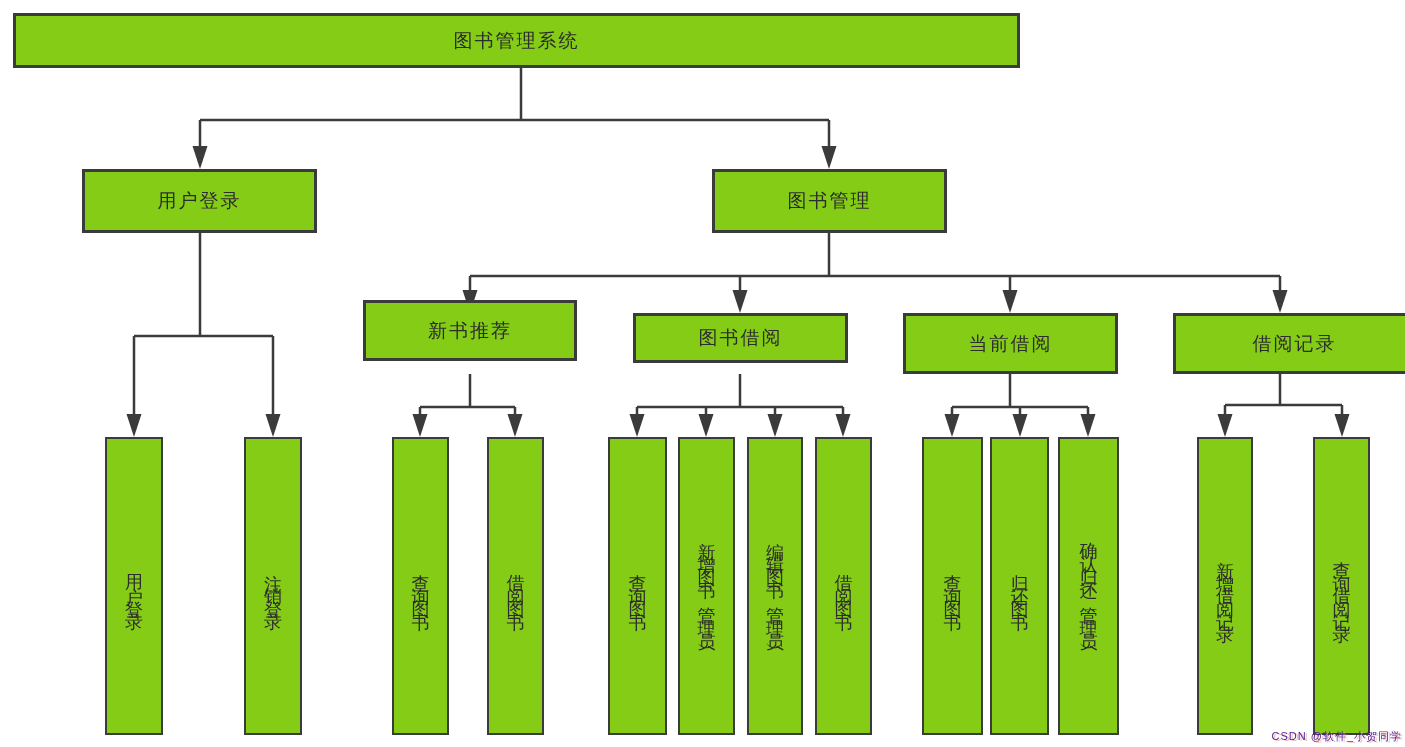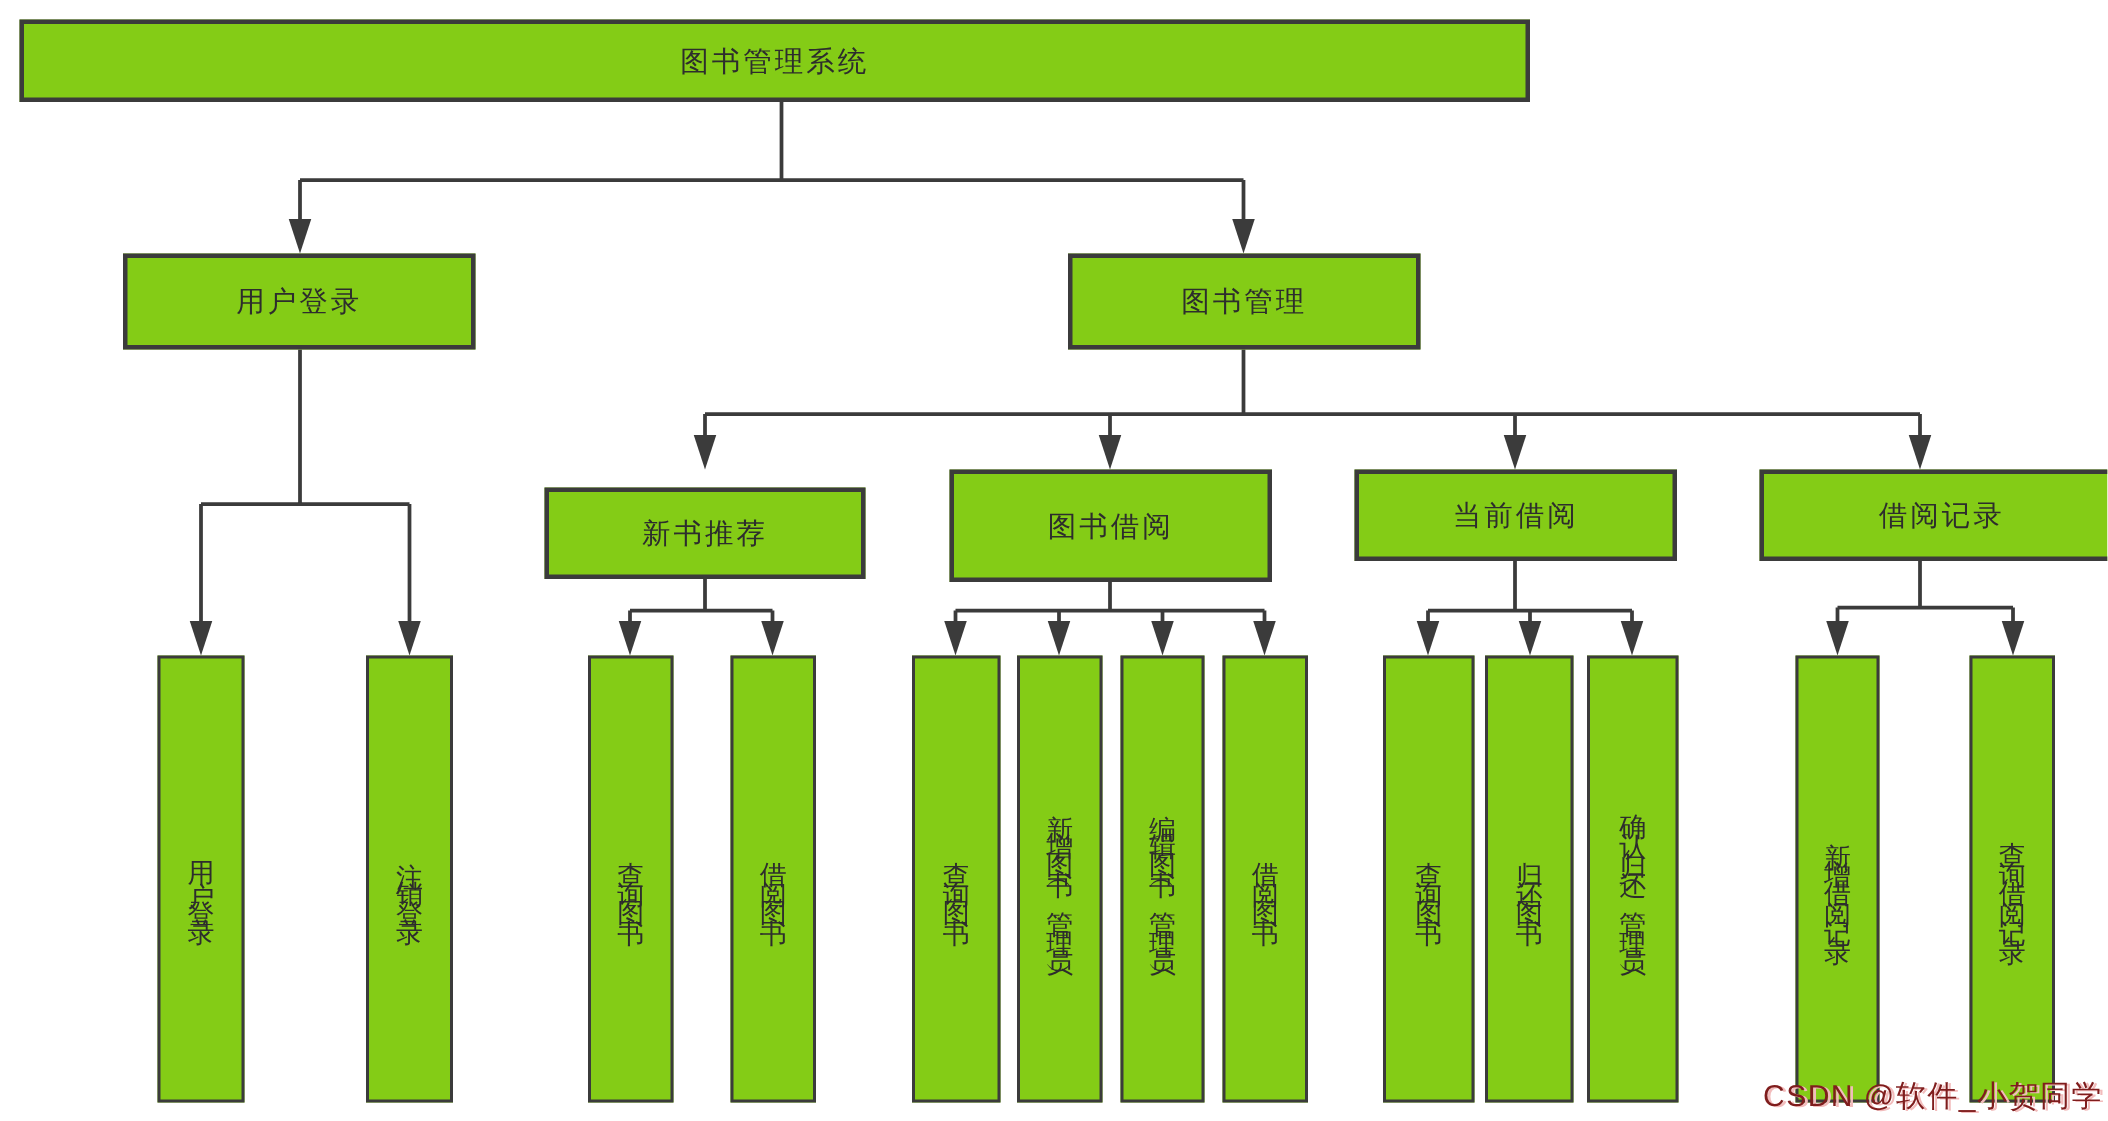--- a/index.html
+++ b/index.html
@@ -45,22 +45,22 @@
     font-size: 18px;
     letter-spacing: 13px;
     line-height: 1;
     white-space: nowrap;
   }
   .node.root { border-width: 3px; }
   #watermark {
     position: absolute;
     right: 3px;
     bottom: 3px;
-    font-size: 20px;
-    color: #7f1d1d;
+    font-size: 11px;
+    color: #4c1d95;
     text-shadow: 2px 1px 0 #f2bcbc;
     letter-spacing: 1px;
     white-space: nowrap;
     z-index: 5;
   }
 </style>
 </head>
 <body>
 
 <div id="canvas">
@@ -119,24 +119,24 @@
     <span class="lbl">图书管理系统</span>
   </div>
 
   <div class="node h" style="left:82px; top:169px; width:235px; height:64px;">
     <span class="lbl">用户登录</span>
   </div>
   <div class="node h" style="left:712px; top:169px; width:235px; height:64px;">
     <span class="lbl">图书管理</span>
   </div>
 
-  <div class="node h" style="left:363px; top:325px; width:214px; height:61px;">
+  <div class="node h" style="left:363px; top:300px; width:214px; height:61px;">
     <span class="lbl">新书推荐</span>
   </div>
-  <div class="node h" style="left:633px; top:313px; width:215px; height:75px;">
+  <div class="node h" style="left:633px; top:313px; width:215px; height:50px;">
     <span class="lbl">图书借阅</span>
   </div>
   <div class="node h" style="left:903px; top:313px; width:215px; height:61px;">
     <span class="lbl">当前借阅</span>
   </div>
   <div class="node h" style="left:1173px; top:313px; width:243px; height:61px;">
     <span class="lbl">借阅记录</span>
   </div>
 
   <div class="node v" style="left:105px; top:437px; width:58px; height:298px;">

